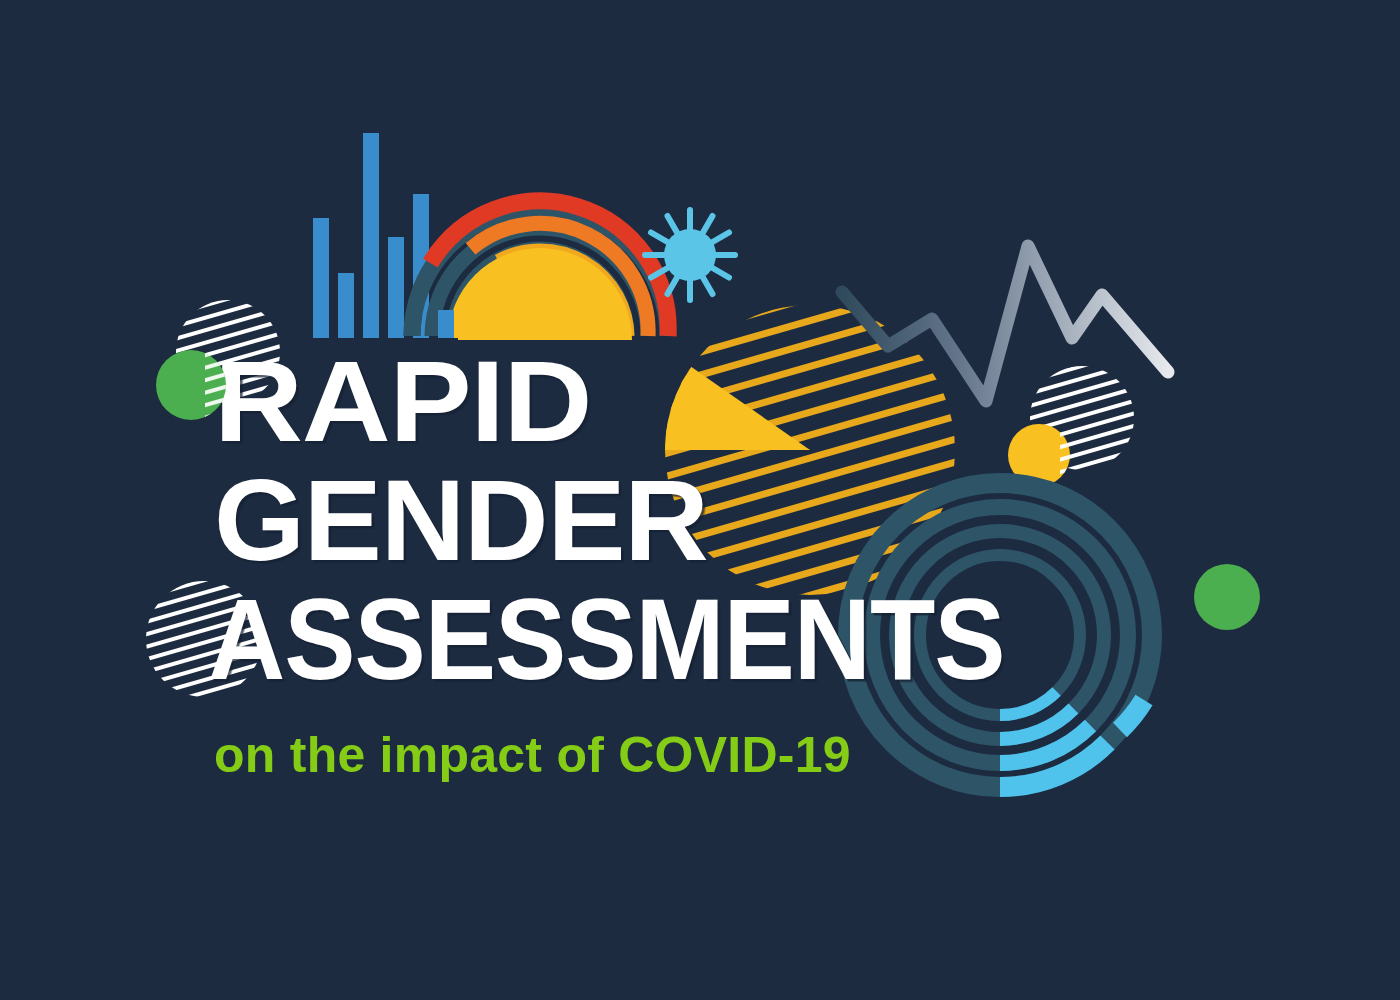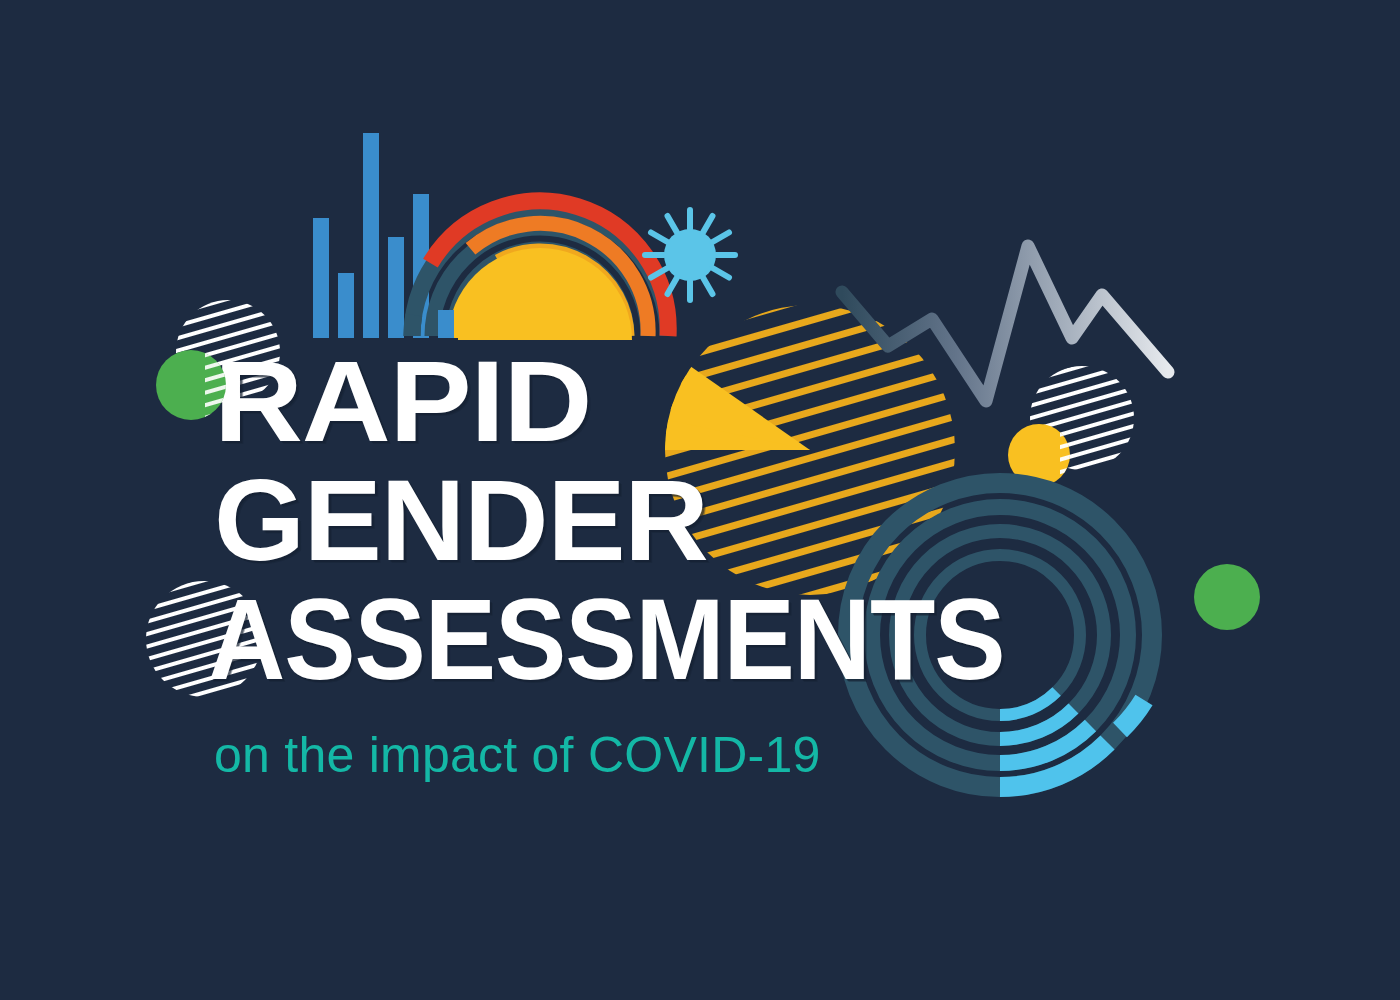--- a/index.html
+++ b/index.html
@@ -60,23 +60,23 @@
     top: 583px;
     font-size: 112px;
     transform: scaleX(0.955) scaleY(1.02);
     transform-origin: left top;
   }
   #subtitle {
     position: absolute;
     left: 214px;
     top: 730px;
     font-family: "Liberation Sans", sans-serif;
-    font-weight: 400;
+    font-weight: 700;
     font-size: 50px;
-    color: #14b8a6;
+    color: #84cc16;
     letter-spacing: 0.005em;
     white-space: nowrap;
     line-height: 1;
   }
 </style>
 </head>
 <body style="background: rgb(29, 43, 65);">
 
 <div id="stage" style="background: rgb(29, 43, 65);">
 

